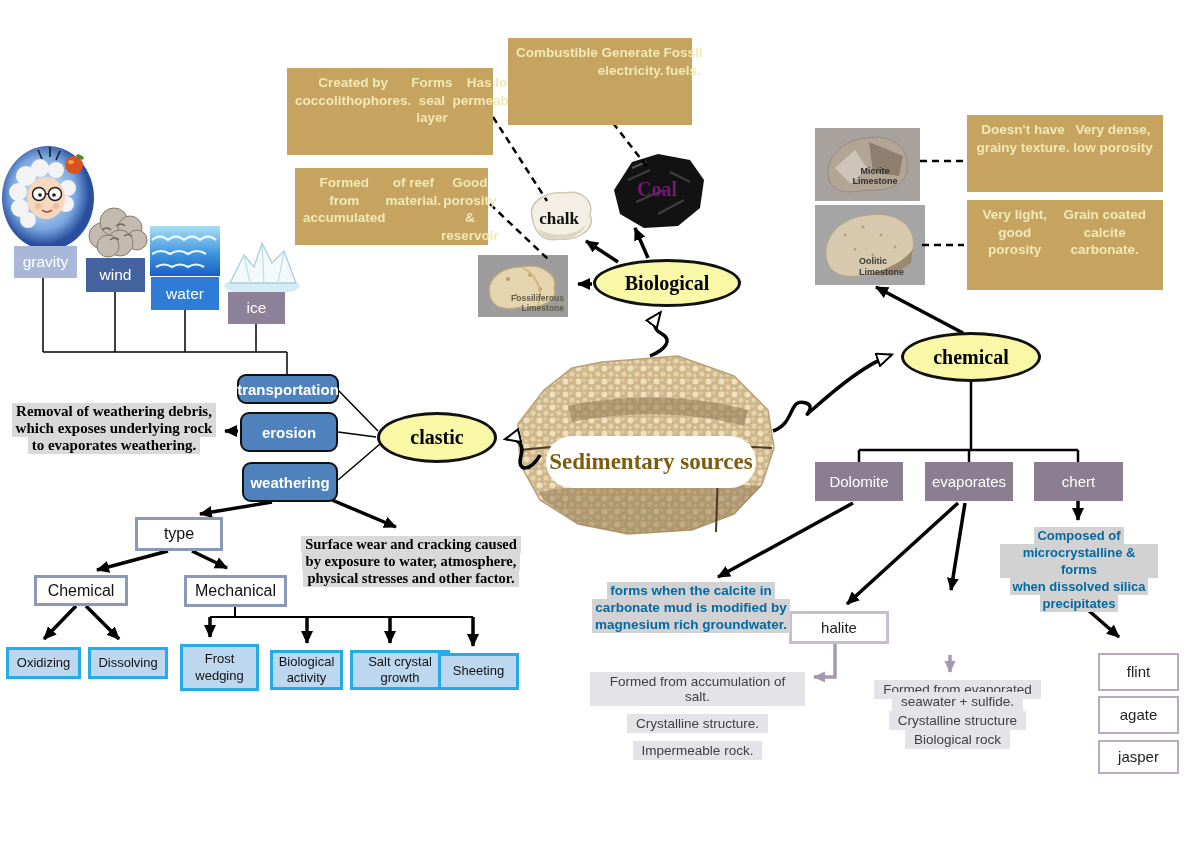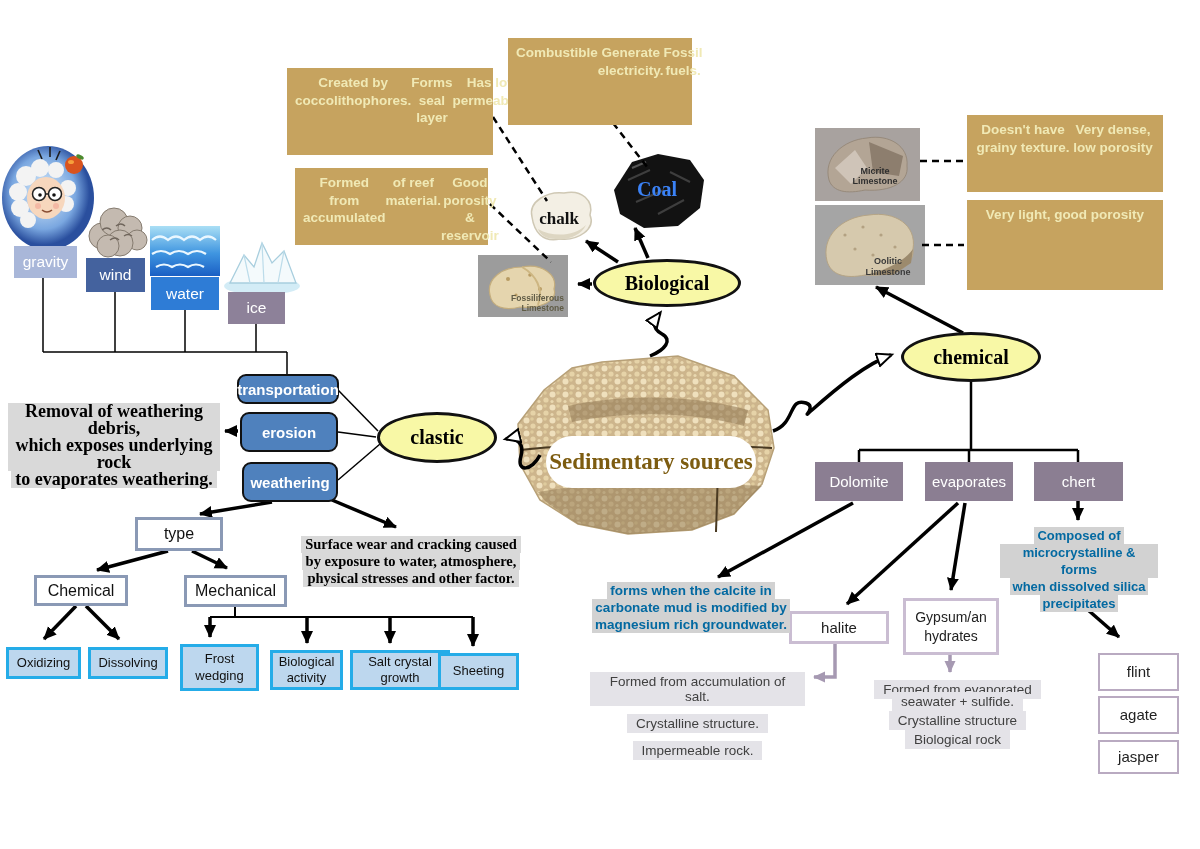--- a/index.html
+++ b/index.html
@@ -18,21 +18,21 @@
   .oval{background:#f8f8a6;border:3px solid #111;border-radius:50%;display:flex;align-items:center;
         justify-content:center;font-family:"Liberation Serif",serif;font-weight:bold;font-size:20px;color:#000;box-sizing:border-box}
   .wbox{background:#fff;border:3px solid #8a99b5;display:flex;align-items:center;justify-content:center;
         font-size:16px;color:#111;box-sizing:border-box}
   .mech{background:#bdd7ee;border:3px solid #25ace8;display:flex;align-items:center;justify-content:center;
         text-align:center;font-size:13px;color:#111;line-height:1.25;box-sizing:border-box}
   .cat{background:#8b7e92;color:#fff;font-size:15px;display:flex;align-items:center;justify-content:center}
   .pbox{background:#fff;border:3px solid #cabdd2;display:flex;align-items:center;justify-content:center;
         font-size:15px;color:#222;text-align:center;line-height:1.3;box-sizing:border-box}
   .pbox2{border-width:2px;border-color:#b9aac1}
-  .note-serif{font-family:"Liberation Serif",serif;font-weight:bold;font-size:18px;color:#000;text-align:center;
+  .note-serif{font-family:"Liberation Serif",serif;font-weight:bold;font-size:15px;color:#000;text-align:center;
         display:flex;flex-direction:column;align-items:center}
   .note-serif span{background:#d9d9d9;padding:0 4px;line-height:17px}
   .note-bsans{font-weight:bold;font-size:13.5px;color:#0369a1;text-align:center;display:flex;flex-direction:column;align-items:center}
   .note-bsans span{background:#d2d2d2;padding:0 3px;line-height:17px}
   .note-gray{font-size:13.5px;color:#404040;text-align:center;display:flex;flex-direction:column;align-items:center;gap:8px}
   .note-gray span{background:#e4e3e8;padding:2px 9px}
   .pill{position:absolute;background:#fff;border-radius:26px;display:flex;align-items:center;justify-content:center;
         font-family:"Liberation Serif",serif;font-weight:bold;font-size:23px;color:#7d5c10}
   .rocklabel{position:absolute;font-family:"Liberation Serif",serif;font-weight:bold;z-index:3}
   .cap{position:absolute;font-weight:bold;color:#3f3f3f;z-index:3;line-height:1.15}
@@ -289,41 +289,42 @@
     <span>Formed from accumulated</span>
     <span>of reef material.</span>
     <span>Good porosity &amp; reservoir</span>
   </div>
   <div class="abs node tanbox" style="left:967px;top:115px;width:196px;height:77px">
     <span>Doesn't have grainy texture.</span>
     <span>Very dense, low porosity</span>
   </div>
   <div class="abs node tanbox" style="left:967px;top:200px;width:196px;height:90px">
     <span>Very light, good porosity</span>
+    <span>Grain coated calcite carbonate.</span>
   </div>
 
   <div class="abs img" style="left:518px;top:183px;width:82px;height:64px">
     <svg width="82" height="64" viewBox="0 0 82 64">
       <path d="M14,34 C10,18 30,8 46,10 C64,6 76,18 72,32 C78,46 60,58 42,56 C24,60 16,48 14,34 Z" fill="#f3efe4" stroke="#cfc8b4" stroke-width="1.5"></path>
       <path d="M20,46 C34,54 56,54 68,42 C64,52 48,58 38,56 C28,56 22,52 20,46 Z" fill="#ddd6c2"></path>
     </svg>
     <div class="rocklabel" style="left:0;top:26px;width:82px;text-align:center;font-size:17px;color:#111">chalk</div>
   </div>
   <div class="abs img" style="left:606px;top:150px;width:102px;height:82px">
     <svg width="102" height="82" viewBox="0 0 102 82">
       <polygon points="8,40 26,12 52,4 84,10 98,30 94,58 72,76 38,78 14,64" fill="#121212"></polygon>
       <g stroke="#3e3e3e" stroke-width="2" fill="none">
         <path d="M22 30 L44 20"></path>
           <path d="M30 52 L58 40"></path>
           <path d="M52 64 L78 50"></path>
           <path d="M64 22 L84 32"></path>
       </g>
       <path d="M26 18 L40 12" stroke="#565656" stroke-width="2"></path>
     </svg>
-    <div class="rocklabel" style="left:0;top:28px;width:102px;text-align:center;font-size:20px;color:#3b82f6">Coal</div>
+    <div class="rocklabel" style="left:0;top:28px;width:102px;text-align:center;font-size:20px;color:#701a75">Coal</div>
   </div>
   <div class="abs img" style="left:478px;top:255px;width:90px;height:62px;background:#9c9c9c">
     <svg width="90" height="62" viewBox="0 0 90 62">
       <path d="M12,40 C8,24 24,12 44,12 C64,8 80,20 76,34 C80,46 62,54 42,52 C26,56 14,52 12,40 Z" fill="#e5d5ae" stroke="#c4ad7d" stroke-width="1.2"></path>
       <g fill="#b89b62">
           <circle cx="30" cy="24" r="2"></circle>
           <circle cx="52" cy="20" r="1.8"></circle>
           <circle cx="62" cy="34" r="2"></circle>
           <circle cx="38" cy="40" r="1.6"></circle>
         </g>
@@ -345,21 +346,21 @@
       <g fill="#b3a182">
           <circle cx="30" cy="30" r="1.6"></circle>
           <circle cx="48" cy="22" r="1.6"></circle>
           <circle cx="66" cy="30" r="1.6"></circle>
           <circle cx="40" cy="44" r="1.6"></circle>
           <circle cx="58" cy="50" r="1.6"></circle>
           <circle cx="80" cy="42" r="1.6"></circle>
         </g>
       <path d="M50,70 C70,66 90,56 98,44 L96,58 78,70 Z" fill="#9c8a6d"></path>
     </svg>
-    <div class="cap" style="right:8px;bottom:8px;width:58px;text-align:center;font-size:9px;color:#3a3a3a">Oolitic Limestone</div>
+    <div class="cap" style="right:8px;bottom:8px;width:58px;text-align:left;font-size:9px;color:#3a3a3a">Oolitic Limestone</div>
   </div>
 
   <div class="abs node wbox" style="left:135px;top:517px;width:88px;height:34px">
       <span>type</span>
     </div>
   <div class="abs node wbox" style="left:34px;top:575px;width:94px;height:31px">
       <span>Chemical</span>
     </div>
   <div class="abs node wbox" style="left:184px;top:575px;width:103px;height:32px">
       <span>Mechanical</span>
@@ -395,23 +396,20 @@
     </div>
   <div class="abs node cat" style="left:925px;top:462px;width:88px;height:39px">
       <span>evaporates</span>
     </div>
   <div class="abs node cat" style="left:1034px;top:462px;width:89px;height:39px">
       <span>chert</span>
     </div>
 
   <div class="abs node pbox" style="left:789px;top:611px;width:100px;height:33px">
       <span>halite</span>
-    </div>
-  <div class="abs node pbox" style="left:903px;top:598px;width:96px;height:57px;font-size:14px;padding:2px">
-      <span>Gypsum/an hydrates</span>
     </div>
   <div class="abs node pbox pbox2" style="left:1098px;top:653px;width:81px;height:38px">
       <span>flint</span>
     </div>
   <div class="abs node pbox pbox2" style="left:1098px;top:696px;width:81px;height:38px">
       <span>agate</span>
     </div>
   <div class="abs node pbox pbox2" style="left:1098px;top:740px;width:81px;height:34px">
       <span>jasper</span>
     </div>

